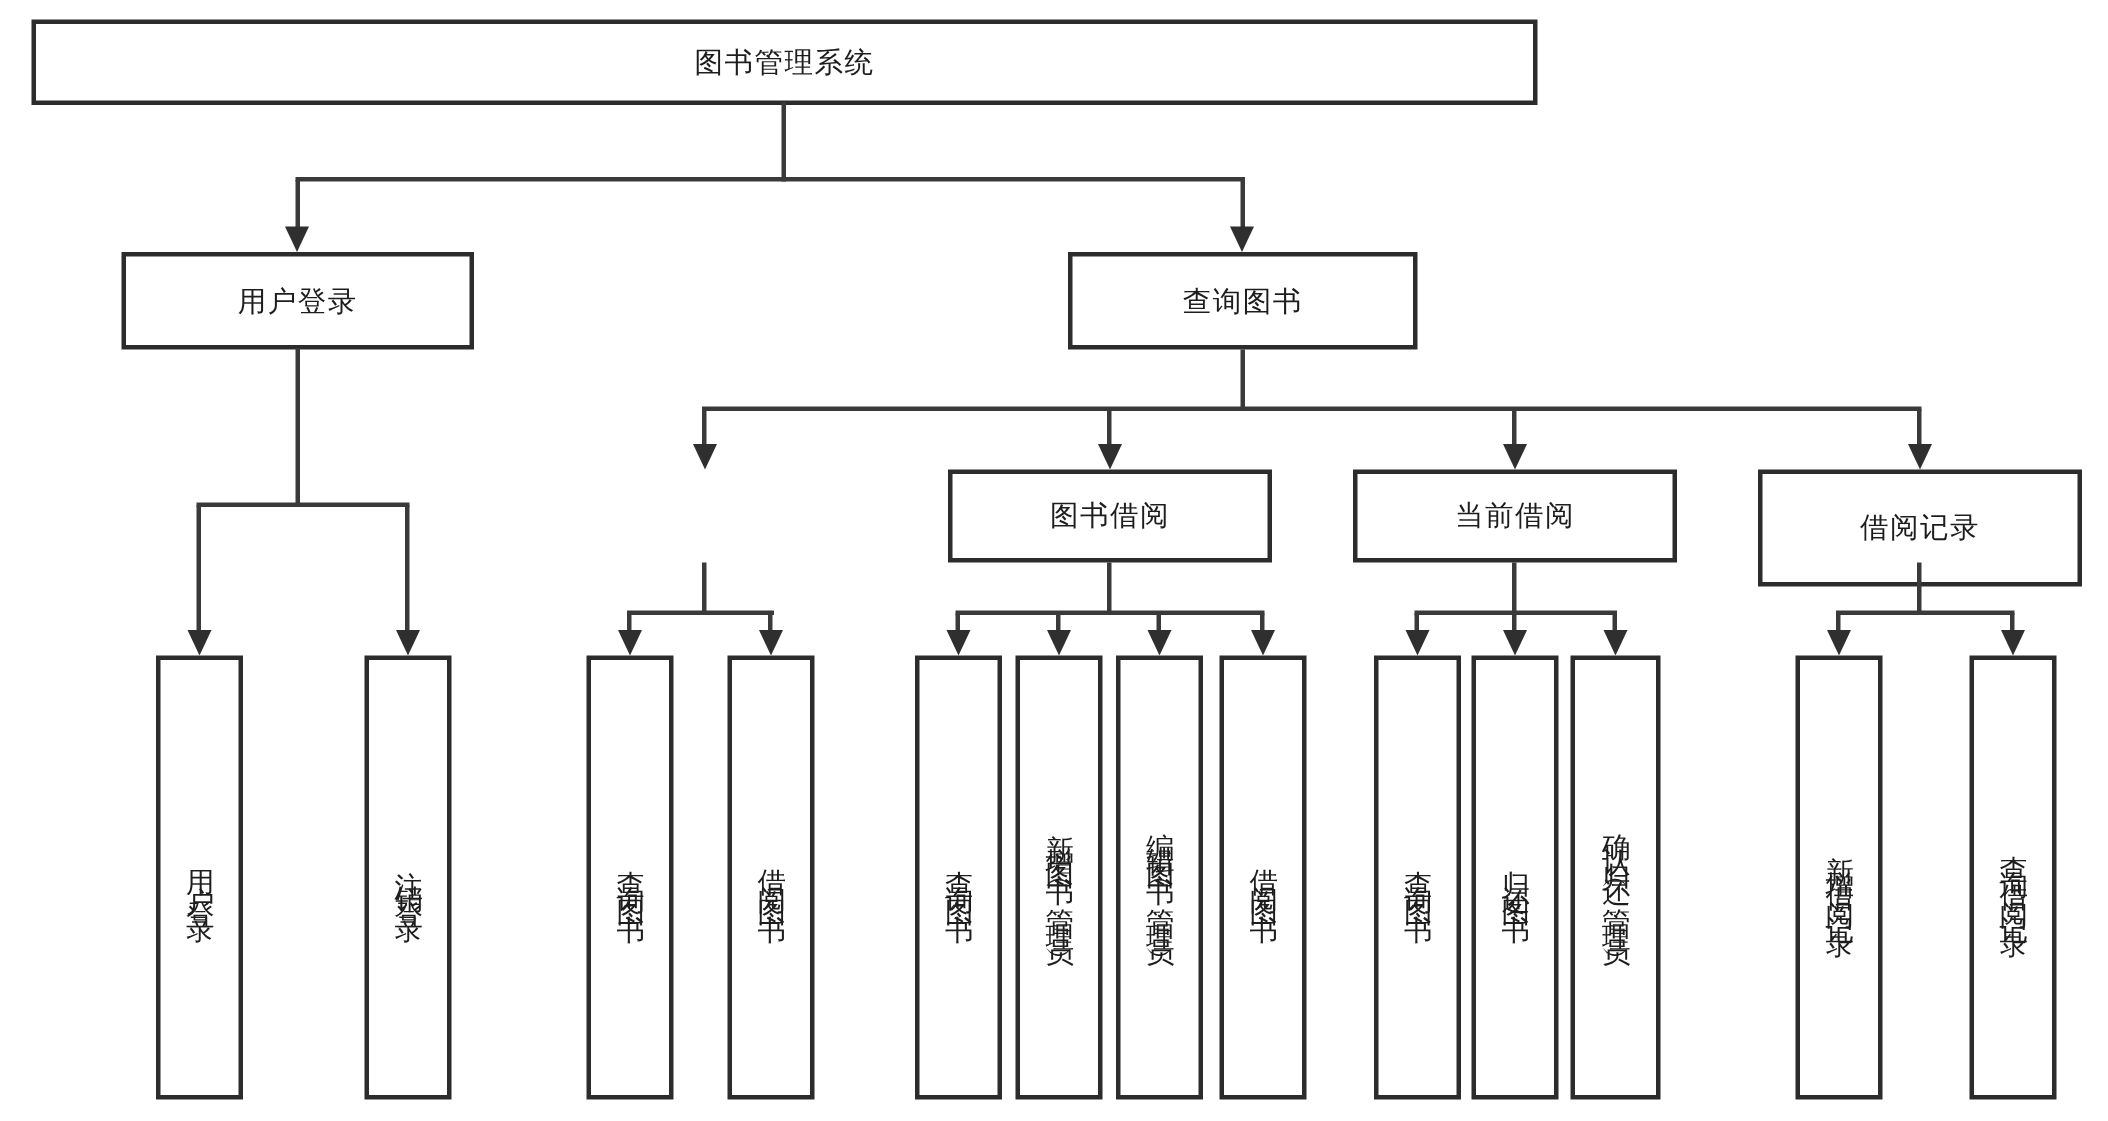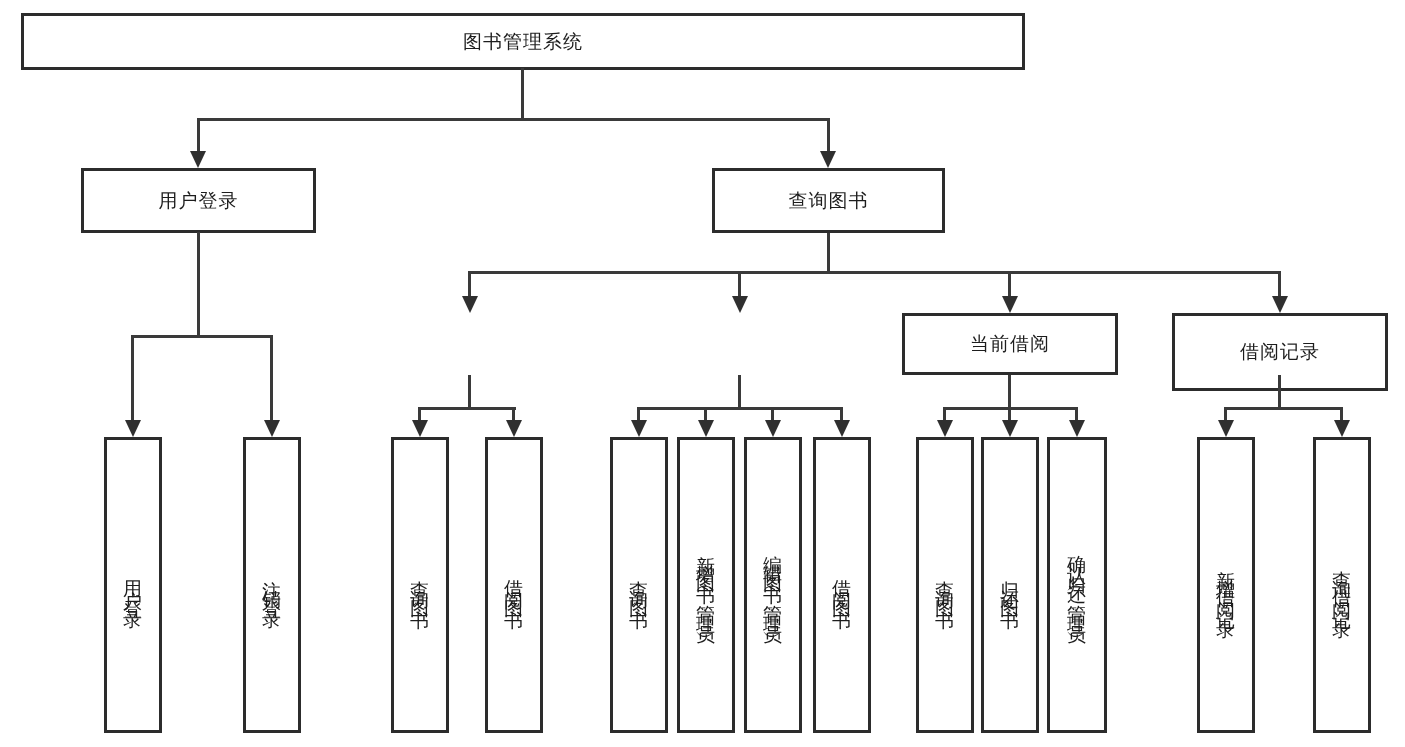--- a/index.html
+++ b/index.html
@@ -97,20 +97,21 @@
   <div class="hline" style="left:468px; top:271px; width:813px;"></div>
   <div class="vline" style="left:468px;  top:273px; height:25px;"></div>
   <div class="head" style="left:462px;  top:296px;"></div>
   <div class="vline" style="left:738px;  top:273px; height:25px;"></div>
   <div class="head" style="left:732px;  top:296px;"></div>
   <div class="vline" style="left:1008px; top:273px; height:25px;"></div>
   <div class="head" style="left:1002px; top:296px;"></div>
   <div class="vline" style="left:1278px; top:273px; height:25px;"></div>
   <div class="head" style="left:1272px; top:296px;"></div>
 
+  <div class="node h-node" style="left:632px; top:313px; width:216px; height:62px;">图书借阅</div>
   <div class="node h-node" style="left:902px; top:313px; width:216px; height:62px;text-align:center;">当前借阅</div>
   <div class="node h-node" style="left:1172px; top:313px; width:216px; height:78px;">借阅记录</div>
 
   <div class="vline" style="left:468px; top:375px; height:34px;"></div>
   <div class="hline" style="left:418px; top:407px; width:98px;"></div>
   <div class="vline" style="left:418px; top:409px; height:13px;"></div>
   <div class="head" style="left:412px; top:420px;"></div>
   <div class="vline" style="left:512px; top:409px; height:13px;"></div>
   <div class="head" style="left:506px; top:420px;"></div>
 

